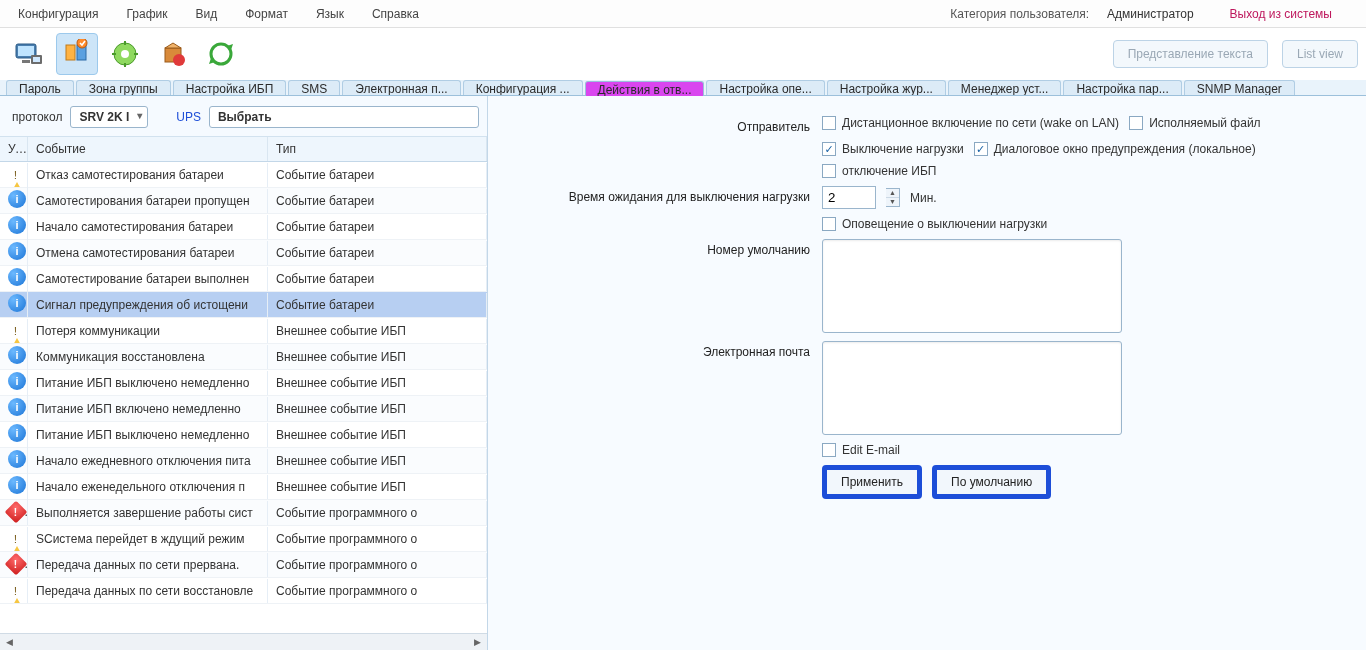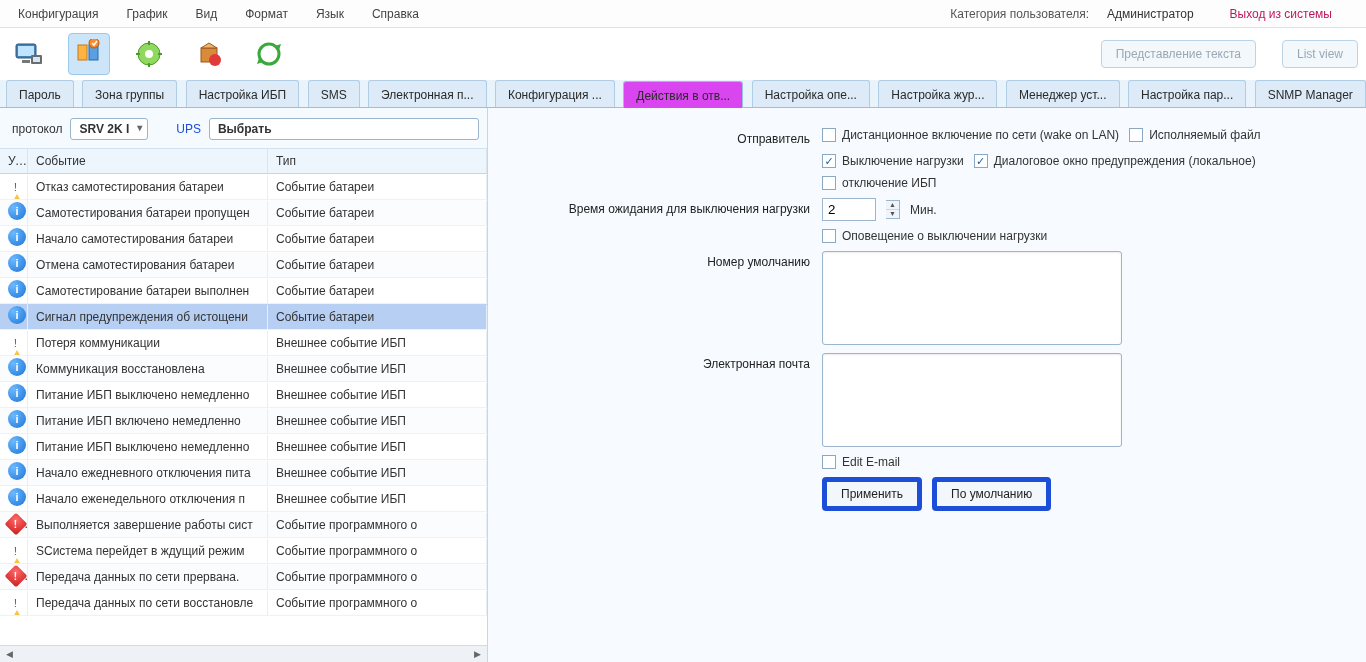--- a/index.html
+++ b/index.html
@@ -28,21 +28,21 @@
   .menubar .user-cat { color: #555; margin-right: 18px; }
   .menubar .user-cat-val { color: #333; margin-right: 36px; }
   .menubar .logout { color: #be185d; margin-right: 30px; }
 
   .toolbar {
     display: flex;
     align-items: center;
     padding: 6px 8px;
     background: #fff;
     height: 52px;
-    gap: 18px;
+    gap: 6px;
   }
   .tb-btn {
     width: 42px;
     height: 42px;
     display: flex; align-items: center; justify-content: center;
     border-radius: 4px;
   }
   .tb-btn.sel { background: #cde5f8; border: 1px solid #9cc9ec; }
   .toolbar .spacer { flex: 1; }
   .toolbar .right-btn {
@@ -51,25 +51,24 @@
     border-radius: 4px;
     background: #f3f8fc;
     color: #9aa8b5;
     margin-left: 8px;
   }
 
   .tabbar {
     display: flex;
     background: #e9f3fb;
     border-bottom: 1px solid #9cc0db;
-    height: 28px;
+    height: 16px;
     align-items: stretch;
     padding-left: 6px;
     gap: 2px;
-    justify-content: space-between;
   }
   .tab {
     padding: 6px 12px 4px 12px;
     font-size: 12px;
     color: #2a2a2a;
     border: 1px solid transparent;
     border-bottom: none;
     white-space: nowrap;
     background: #dcebf7;
     border-color: #b0cde4;

